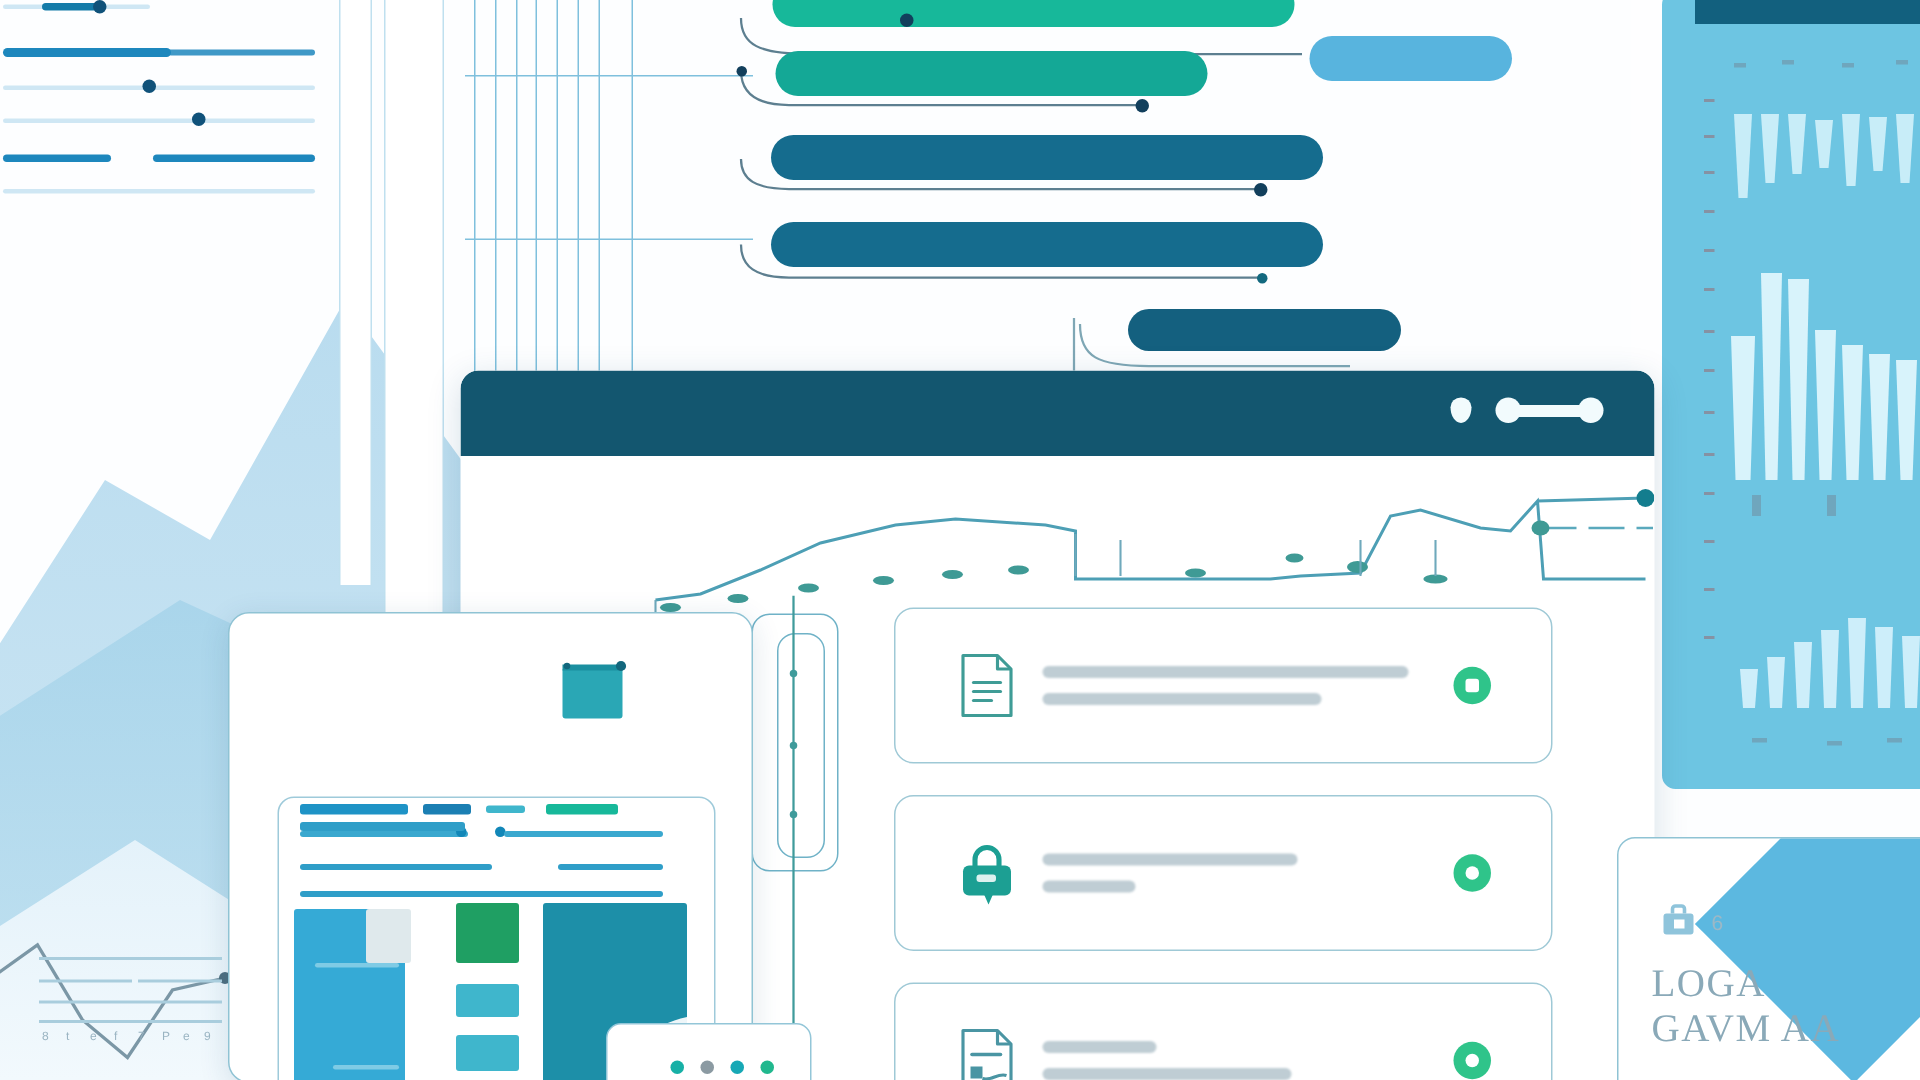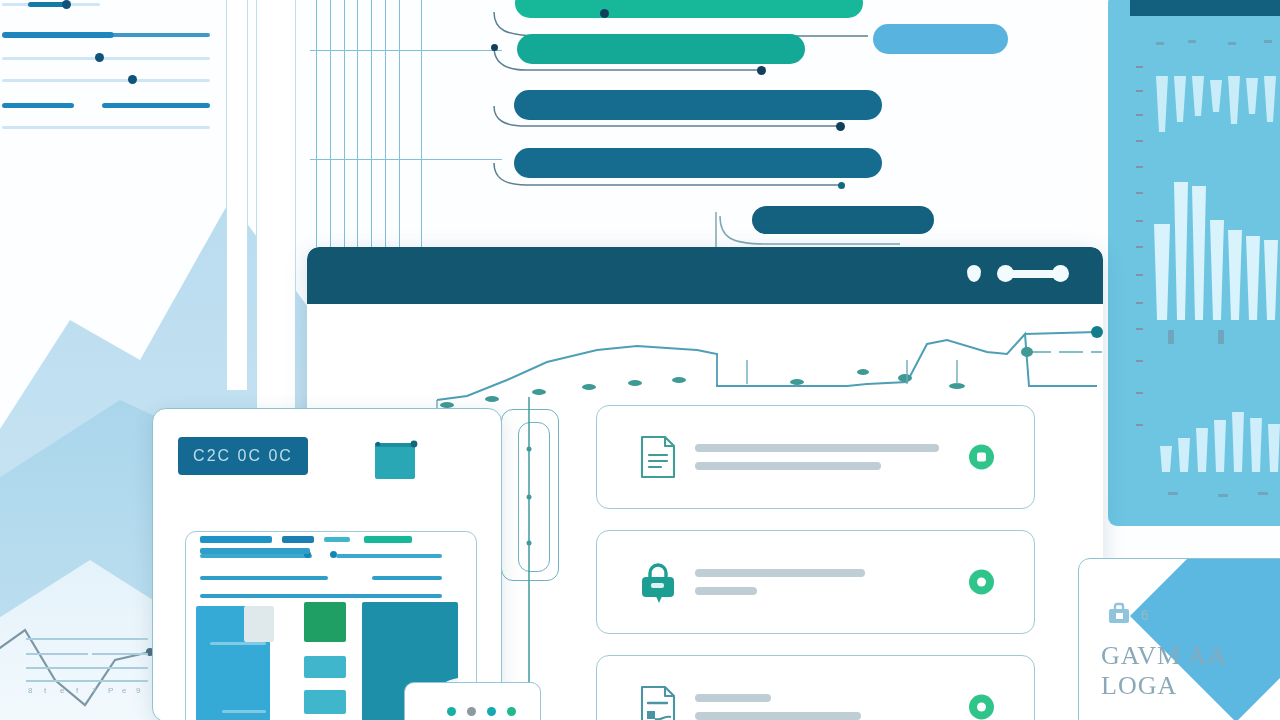--- a/index.html
+++ b/index.html
@@ -357,23 +357,20 @@
         <div class="ln" style="width:76px;"></div>
         <div class="ln" style="width:166px;margin-bottom:0;"></div>
       </div>
       <div class="badge">
           <i style="border-radius:50%;"></i>
         </div>
     </div>
   </div>
 
   <div id="lcard">
-    <div id="lc-badge">
-      <span>C2C 0C 0C</span>
-    </div>
     <svg id="lc-ico" viewBox="0 0 48 46">
       <rect x="4" y="8" width="40" height="34" rx="2" fill="#2aa7b5"></rect>
       <path d="M4,8 H44" stroke="#1b8fa0" stroke-width="4"></path>
       <circle cx="43" cy="7" r="3.4" fill="#13677d"></circle>
       <circle cx="7" cy="7" r="2.2" fill="#13677d"></circle>
     </svg>
 
     <div id="lc-inner">
 
       <div class="bar-ln" style="left:14px;top:22px;width:112px;background:#3aa8cf;"></div>
@@ -431,18 +428,18 @@
 
   <div id="logocard">
     <div id="lg-wedge"></div>
     <svg id="lg-ico" viewBox="0 0 26 26">
       <rect x="2" y="8" width="20" height="14" rx="2" fill="#8fc4db"></rect>
       <path d="M8,8 V5 a2,2 0 0 1 2,-2 h4 a2,2 0 0 1 2,2 V8" fill="none" stroke="#8fc4db" stroke-width="2.4"></path>
       <rect x="9" y="12" width="7" height="6" fill="#ffffff"></rect>
     </svg>
     <div style="position:absolute;left:62px;top:48px;color:#9cb8c6;font-size:14px;filter:blur(.4px);">6</div>
     <div id="lg-txt">
+      <div>LOGA</div>
       <div>GAVM AA</div>
-      <div>LOGA</div>
     </div>
   </div>
 
 </div>
 
 </body></html>

